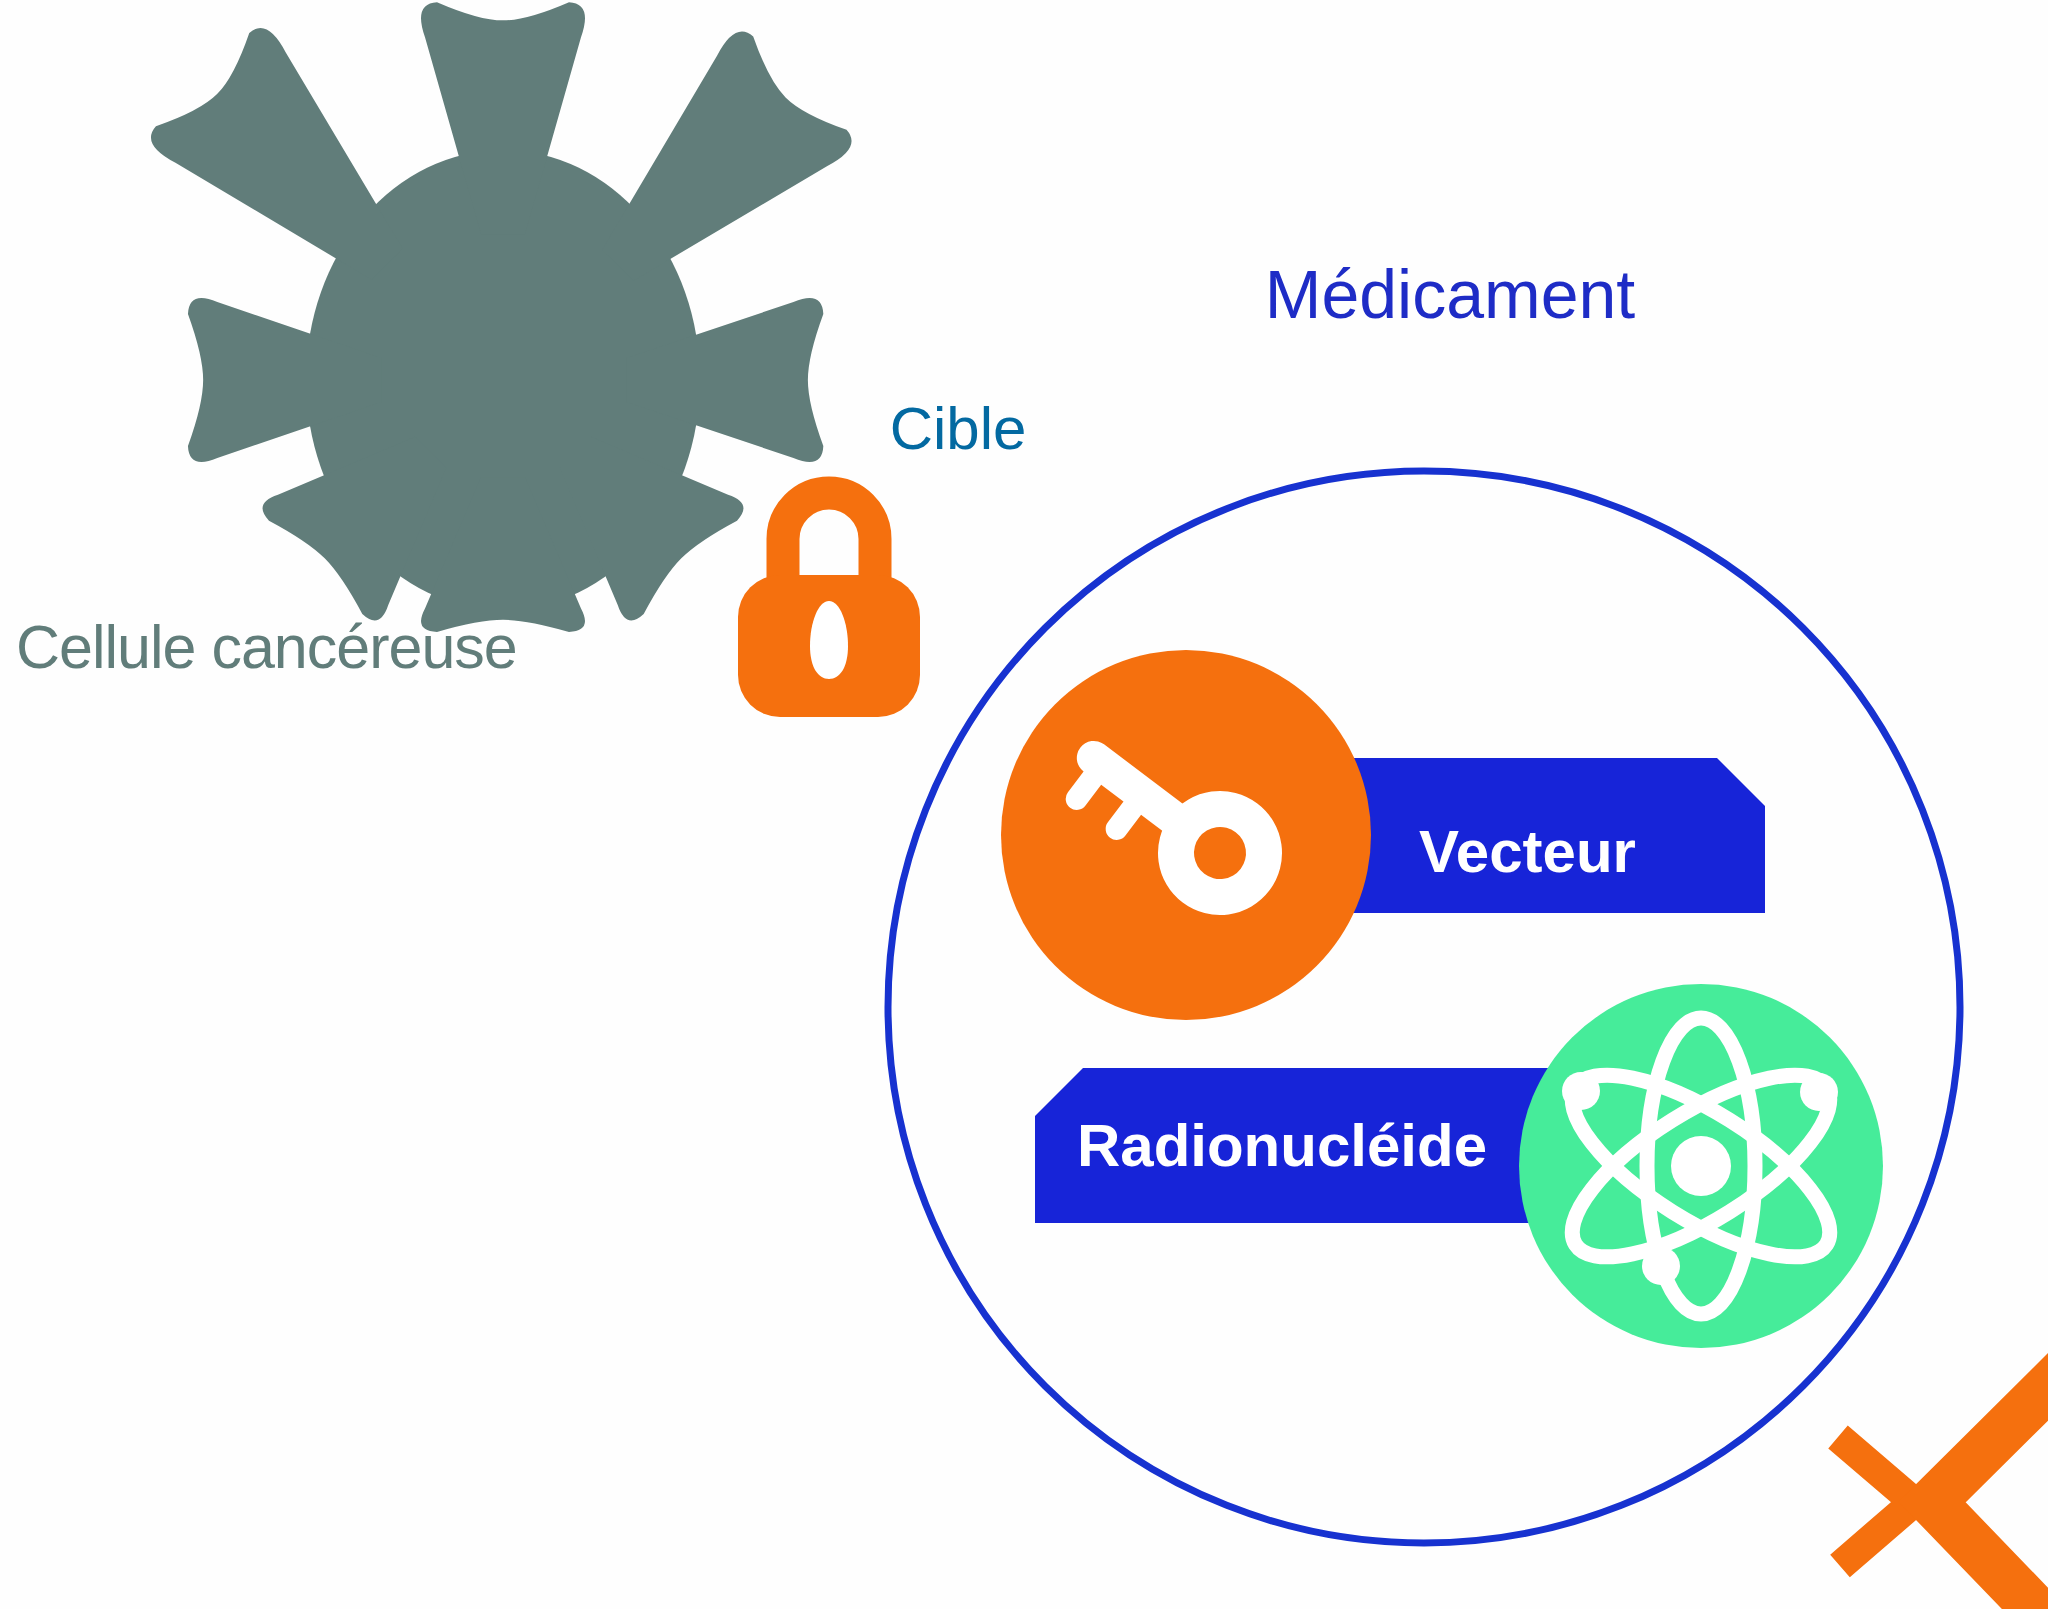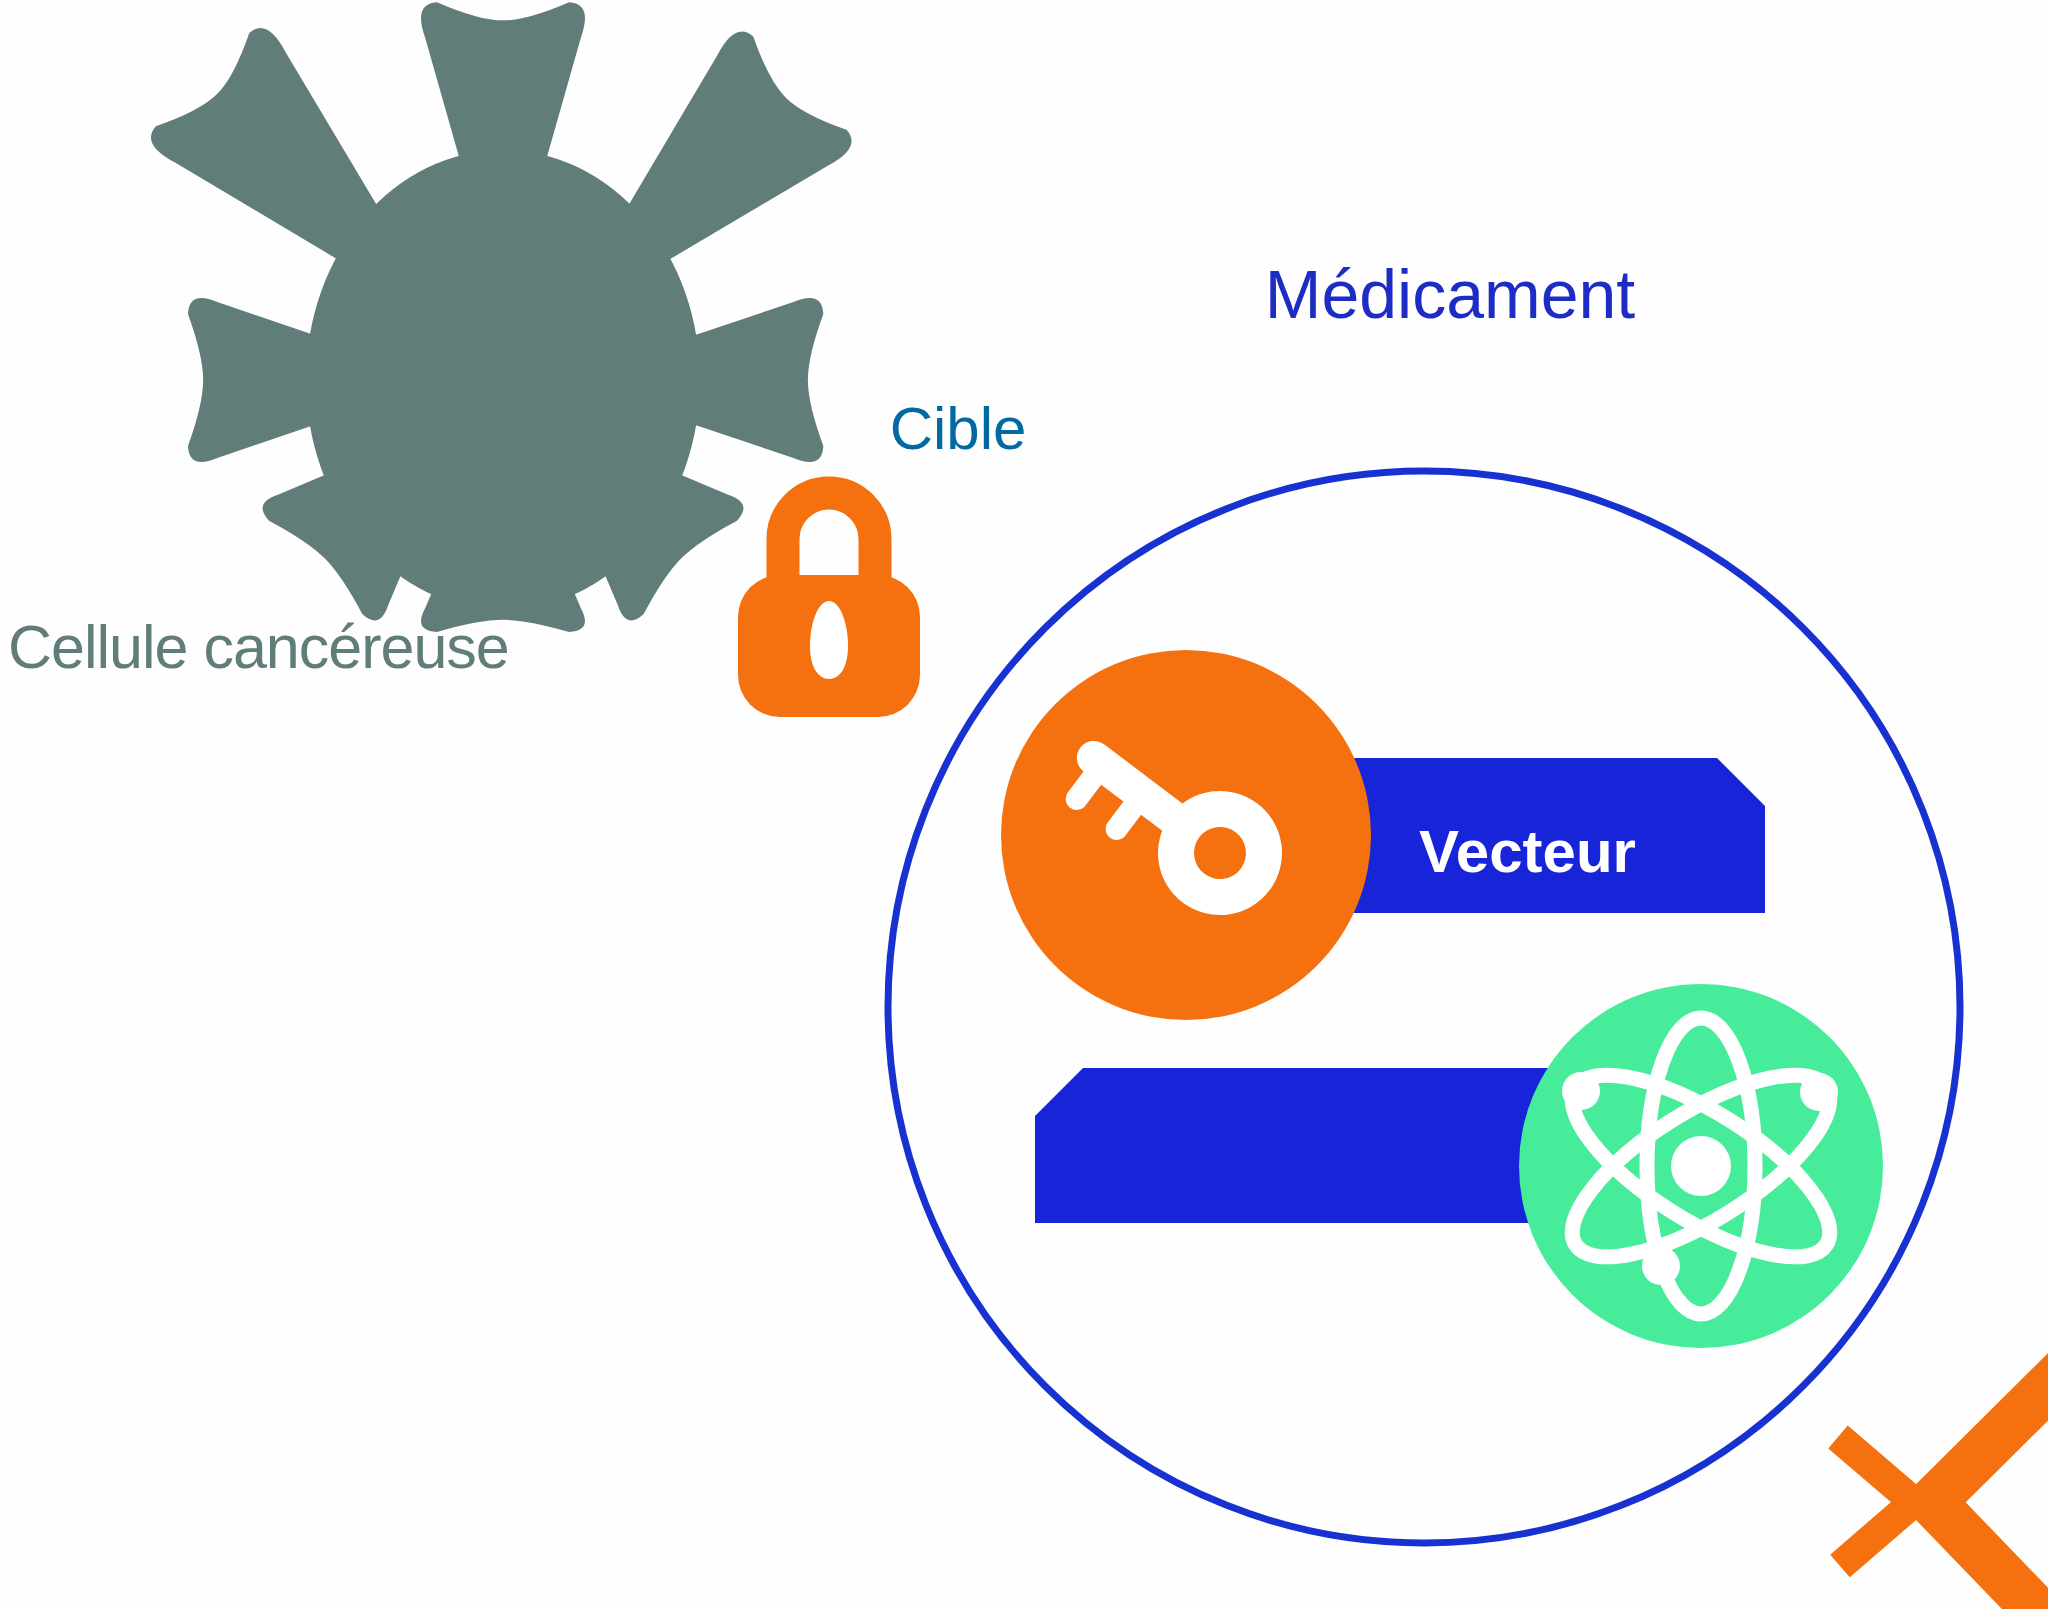--- a/index.html
+++ b/index.html
@@ -2,21 +2,21 @@
 <html><head>
 <meta charset="utf-8">
 <style>
   html,body{margin:0;padding:0;background:#ffffff;}
   .canvas{
     position:relative;width:2048px;height:1609px;background:#fefefe;
     overflow:hidden;font-family:"Liberation Sans",sans-serif;
   }
   .layer{position:absolute;inset:0;width:2048px;height:1609px;}
   .label{position:absolute;font-weight:400;white-space:nowrap;}
-  .cellule-label{left:8px;top:612px;font-size:61px;letter-spacing:-1px;color:#617d7a;}
+  .cellule-label{left:16px;top:612px;font-size:61px;letter-spacing:-1px;color:#617d7a;}
   .cible-label{left:858px;top:394px;width:200px;text-align:center;font-size:60px;color:#0369a1;}
   .drug-title{
     left:1048px;top:252px;width:804px;text-align:center;
     font-size:68px;line-height:84px;color:#1e2cc6;white-space:normal;
   }
   .banner-label{
     position:absolute;display:flex;align-items:center;justify-content:center;
     color:#ffffff;font-weight:700;font-size:60px;
   }
   .vecteur-label{left:1348px;top:758px;width:417px;height:186px;padding-right:58px;box-sizing:border-box;}
@@ -92,14 +92,17 @@
   <div class="label cible-label">Cible</div>
 
   <div class="label drug-title">
     <div>Médicament</div>
   </div>
 
   <div class="banner-label vecteur-label">
     <span>Vecteur</span>
   </div>
 
+  <div class="banner-label radionucleide-label">
+    <span>Radionucléide</span>
+  </div>
 
 </div>
 
 </body></html>

